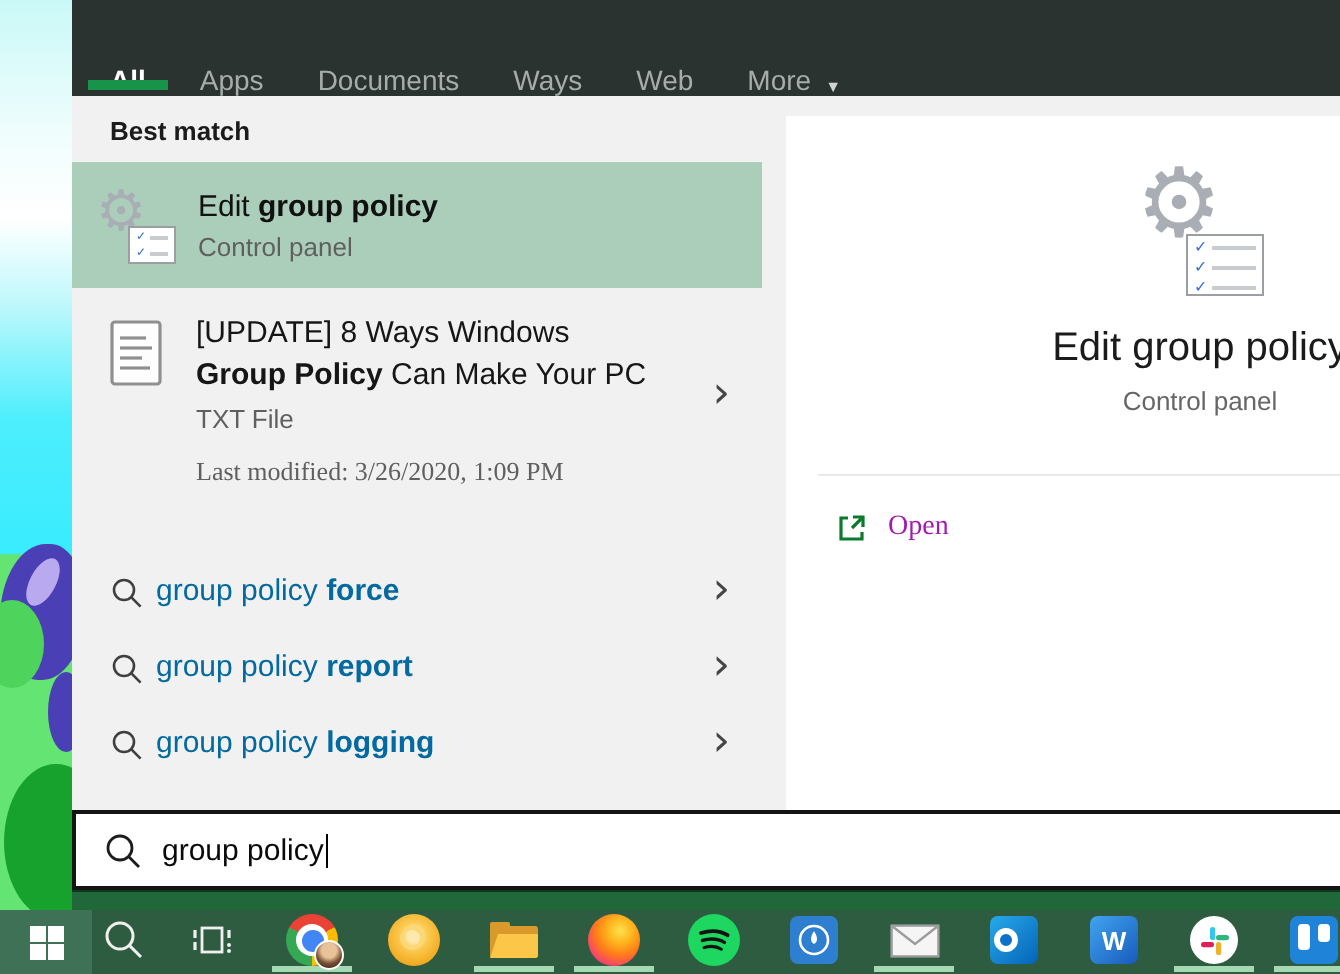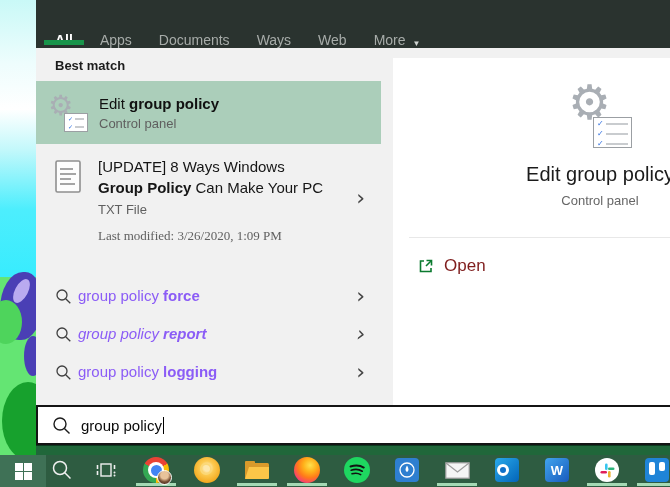--- a/index.html
+++ b/index.html
@@ -56,30 +56,30 @@
   #doc-row{left:36px;top:150px;width:345px;height:97px;}
   .doc-icon{position:absolute;left:19px;top:10px;}
   .doc-text{position:absolute;left:62px;top:6px;width:240px;}
   .doc-l{font-size:15px;color:#161616;line-height:21px;}
   .doc-meta{font-size:13px;color:#5f5f5f;}
   .chev{position:absolute;right:16px;top:50%;transform:translateY(-58%);font-size:22px;color:#454545;
     font-family:"DejaVu Sans",sans-serif;}
 
   .web-row{left:36px;width:345px;height:38px;position:absolute;}
   .web-mag{position:absolute;left:19px;top:10px;}
-  .web-label{position:absolute;left:42px;top:9px;font-size:15px;color:#8b5cf6;}
+  .web-label{position:absolute;left:42px;top:9px;font-size:15px;color:#0369a1;}
 
   
   #card{left:393px;top:58px;width:420px;height:349px;background:#fff;}
   #card-icon{position:absolute;left:175px;top:26px;}
   #card-title{position:absolute;left:0;top:105px;width:414px;text-align:center;font-size:20px;color:#1b1b1b;}
   #card-sub{position:absolute;left:0;top:135px;width:414px;text-align:center;font-size:13px;color:#666;}
   #card-div{position:absolute;left:16px;top:179px;width:404px;height:1px;background:#e8e8e8;}
   #open-row{position:absolute;left:25px;top:198px;display:flex;align-items:center;gap:10px;}
-  #open-row span{font-size:17px;color:#7f1d1d;}
+  #open-row span{font-size:14px;color:#a21caf;font-family:Liberation Serif, serif;}
 
   
   #searchbox{left:36px;top:405px;width:634px;height:40px;background:#fff;box-sizing:border-box;
     border-top:2px solid #141414;border-left:2px solid #141414;border-bottom:2px solid #141414;
     display:flex;align-items:center;padding-left:14px;}
   #search-text{font-size:15px;color:#0a0a0a;margin-left:10px;}
   .caret{display:inline-block;width:1px;height:17px;background:#000;vertical-align:-3px;margin-left:1px;}
   #greenstrip{left:36px;top:445px;width:634px;height:10px;background:#20673a;border-top:1px solid #0d3a1f;box-sizing:border-box;}
 
   
@@ -189,21 +189,21 @@
 
   <div class="web-row" style="top:278px;">
     <svg class="web-mag" width="17" height="17" viewBox="0 0 17 17">
       <circle cx="7" cy="7" r="5" fill="none" stroke="#3f3f3f" stroke-width="1.3"></circle>
       <line x1="10.7" y1="10.7" x2="15.3" y2="15.3" stroke="#3f3f3f" stroke-width="1.3"></line>
     </svg>
     <div class="web-label"><span>group policy </span><span class="b">force</span></div>
     <span class="chev">›</span>
   </div>
 
-  <div class="web-row" style="top:316px;font-style:italic;">
+  <div class="web-row" style="top:316px;">
     <svg class="web-mag" width="17" height="17" viewBox="0 0 17 17">
       <circle cx="7" cy="7" r="5" fill="none" stroke="#3f3f3f" stroke-width="1.3"></circle>
       <line x1="10.7" y1="10.7" x2="15.3" y2="15.3" stroke="#3f3f3f" stroke-width="1.3"></line>
     </svg>
     <div class="web-label"><span>group policy </span><span class="b">report</span></div>
     <span class="chev">›</span>
   </div>
 
   <div class="web-row" style="top:354px;">
     <svg class="web-mag" width="17" height="17" viewBox="0 0 17 17">

